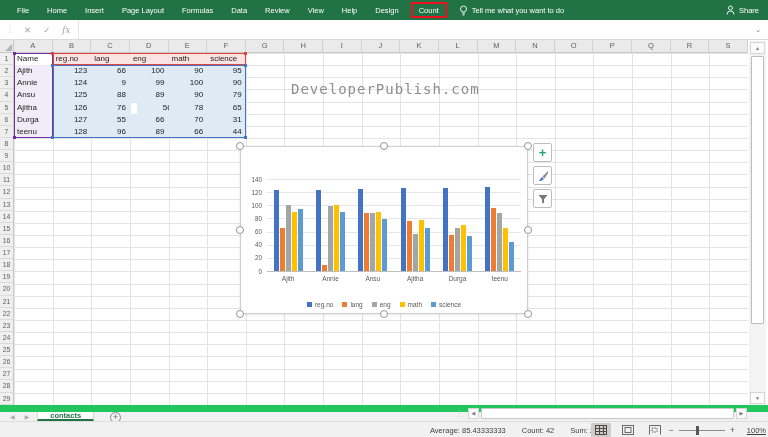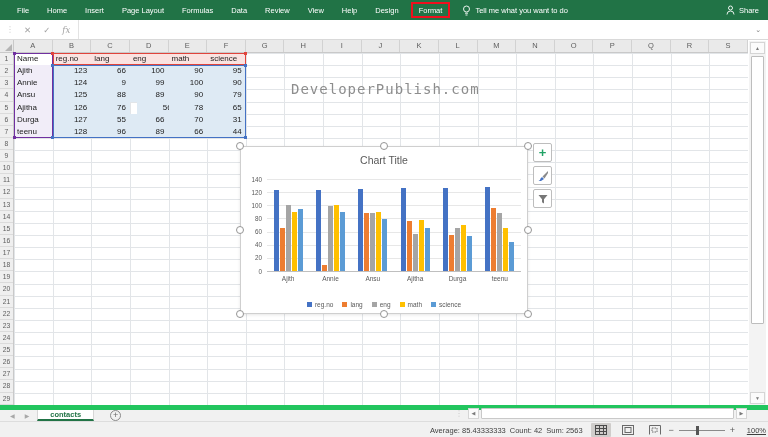--- a/index.html
+++ b/index.html
@@ -85,38 +85,38 @@
   
   .vscroll { position:absolute; left:749px; top:41px; width:17px; height:364px; background:#F3F3F3; }
   .vs-btn { width:15px; height:12px; margin:1px; background:#FBFBFB; border:1px solid #D5D5D5;
             display:flex; align-items:center; justify-content:center; color:#7a7a7a; font-size:5px; }
   .vs-thumb { position:absolute; left:2px; top:15px; width:13px; height:268px; background:#fff;
               border:1px solid #BDBDBD; border-radius:1px; }
   .vs-down { position:absolute; bottom:0; left:0; }
 
   
   .tabbar { position:absolute; left:0; top:405px; width:768px; height:16px; background:#F1F1F1;
-            border-top:5px solid #22c55e; display:flex; align-items:stretch; font-size:7.5px; }
+            border-top:7px solid #22c55e; display:flex; align-items:stretch; font-size:7.5px; }
   .nav-arrows { display:flex; align-items:center; gap:10px; padding:0 8px 0 10px; color:#A8A8A8; font-size:6px; }
   .sheet-tab { background:#fff; color:#217346; font-weight:bold; padding:0 12px; display:flex; align-items:center;
                border-left:1px solid #D6D6D6; border-right:1px solid #D6D6D6; border-bottom:2px solid #217346; }
   .add-sheet { width:11px; height:11px; border:1px solid #8A8A8A; border-radius:50%; color:#6A6A6A;
                display:flex; align-items:center; justify-content:center; font-size:9px; line-height:9px;
                margin:auto 0 auto 16px; }
   .hscroll { position:absolute; left:455px; top:407px; width:292px; height:12px; display:flex;
              align-items:center; gap:2px; color:#7a7a7a; }
   .hs-grip { color:#C9C9C9; font-size:8px; margin-right:3px; }
   .hs-btn { width:11px; height:11px; background:#FBFBFB; border:1px solid #D5D5D5;
             display:flex; align-items:center; justify-content:center; font-size:5px; }
   .hs-track { flex:1; height:11px; background:#fff; border:1px solid #C9C9C9; border-radius:1px; }
 
   
   .statusbar { position:absolute; left:0; top:421px; width:768px; height:16px; background:#F1F1F1;
                border-top:1px solid #DDDDDD; font-size:7.5px; color:#3F3F3F; }
-  .stats { position:absolute; left:430px; top:0; height:16px; display:flex; gap:4px; align-items:center; }
+  .stats { position:absolute; left:430px; top:0; height:16px; display:flex; gap:16px; align-items:center; }
   .views { position:absolute; left:591px; top:0; height:16px; display:flex; gap:7px; align-items:center; }
   .view-btn { width:20px; height:14px; display:flex; align-items:center; justify-content:center; border-radius:1px; }
   .view-btn.sel { background:#CFCDCB; }
   .zoomctl { position:absolute; right:2px; top:0; height:16px; display:flex; align-items:center; gap:5px; }
   .z-track { width:46px; height:1px; background:#8A8A8A; position:relative; }
   .z-handle { position:absolute; left:17px; top:-4px; width:3px; height:9px; background:#555; }
   .z-btn { color:#5a5a5a; font-size:9px; line-height:9px; }
   .z-label { width:26px; text-align:right;text-decoration:underline; }
 </style>
 </head>
@@ -127,21 +127,21 @@
       <div class="ribbon-tab">File</div>
       <div class="ribbon-tab">Home</div>
       <div class="ribbon-tab">Insert</div>
       <div class="ribbon-tab">Page Layout</div>
       <div class="ribbon-tab">Formulas</div>
       <div class="ribbon-tab">Data</div>
       <div class="ribbon-tab">Review</div>
       <div class="ribbon-tab">View</div>
       <div class="ribbon-tab">Help</div>
       <div class="ribbon-tab">Design</div>
-      <div class="ribbon-tab hl">Format</div>
+      <div class="ribbon-tab hl">Count</div>
     </div>
   <div class="tellme">
     <svg width="9" height="11" viewBox="0 0 9 11">
       <circle cx="4.5" cy="4" r="3" fill="none" stroke="#fff" stroke-width="0.9"></circle>
       <line x1="3" y1="8.2" x2="6" y2="8.2" stroke="#fff" stroke-width="0.9"></line>
       <line x1="3.5" y1="10" x2="5.5" y2="10" stroke="#fff" stroke-width="0.9"></line>
     </svg>
     <span>Tell me what you want to do</span>
   </div>
   <div class="share">
@@ -281,21 +281,20 @@
 
 <div class="chart">
   <div class="sel-handle h-tl"></div>
   <div class="sel-handle h-tm"></div>
   <div class="sel-handle h-tr"></div>
   <div class="sel-handle h-ml"></div>
   <div class="sel-handle h-mr"></div>
   <div class="sel-handle h-bl"></div>
   <div class="sel-handle h-bm"></div>
   <div class="sel-handle h-br"></div>
-  <div class="chart-title">Chart Title</div>
   <div class="legend">
       <div class="leg-item">
         <div class="leg-sq" style="background: rgb(68, 114, 196);"></div>
         <div>reg.no</div>
       </div>
       <div class="leg-item">
         <div class="leg-sq" style="background: rgb(237, 125, 49);"></div>
         <div>lang</div>
       </div>
       <div class="leg-item">

